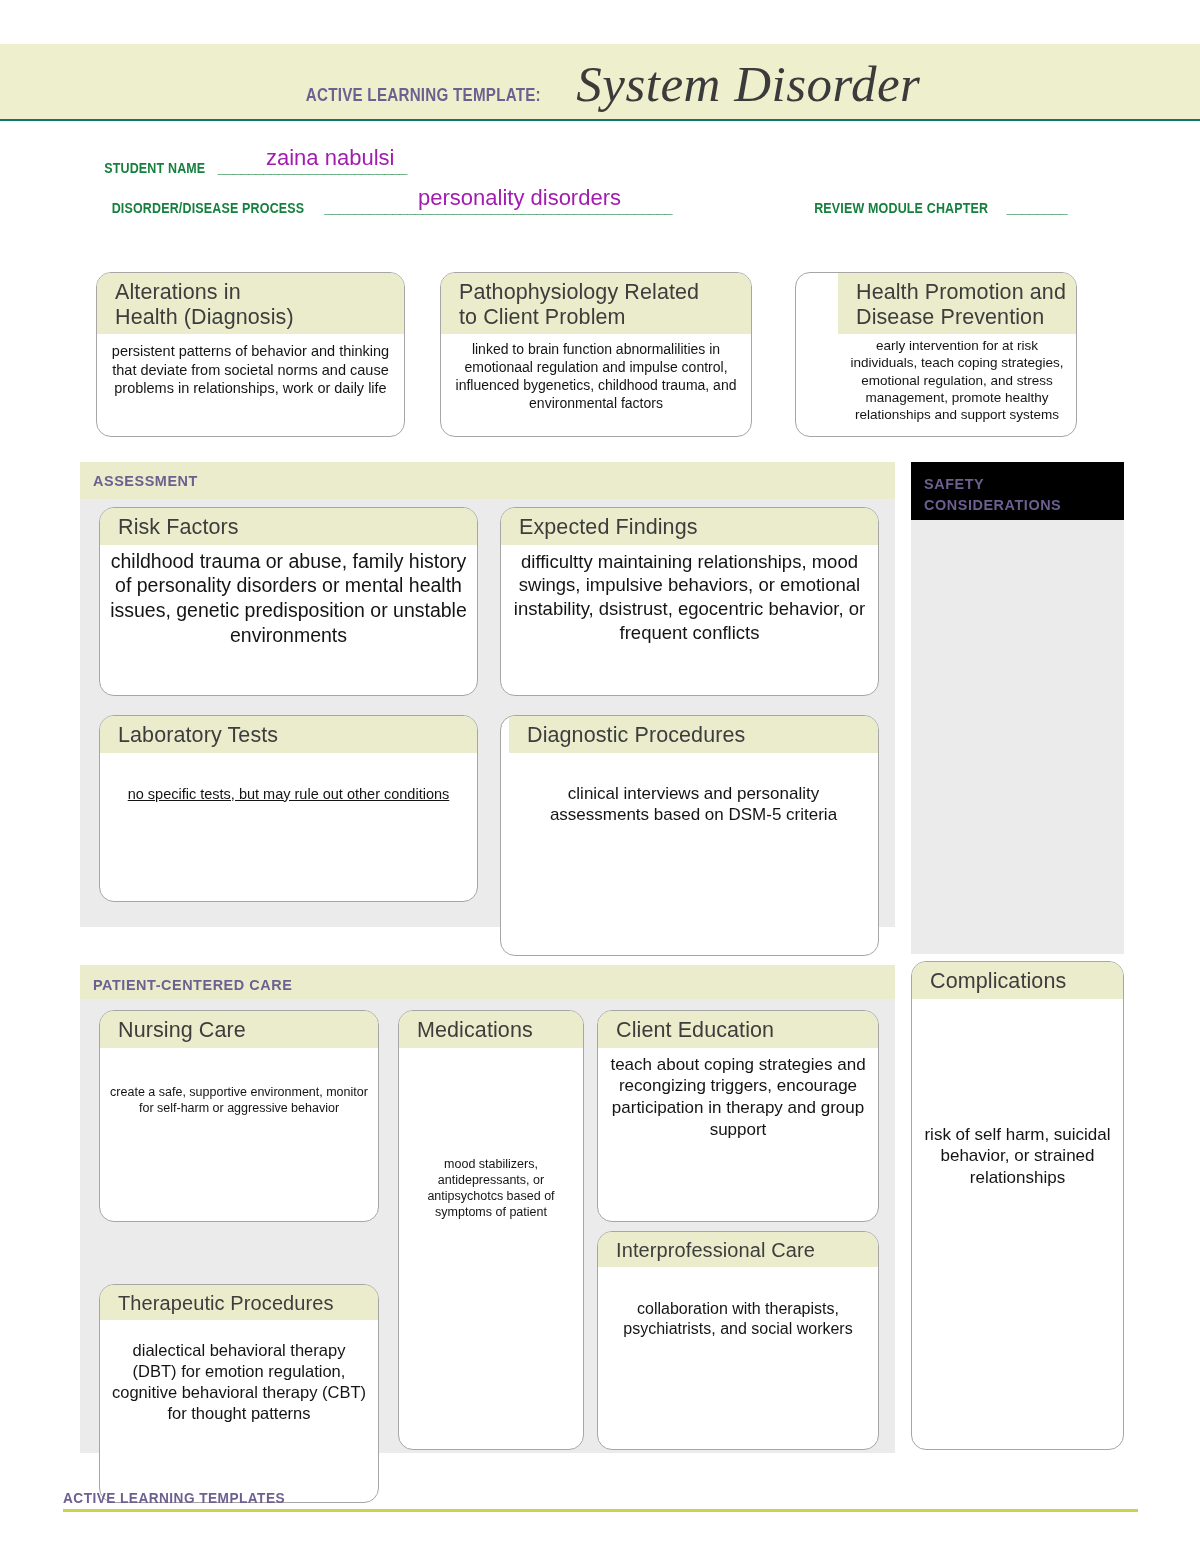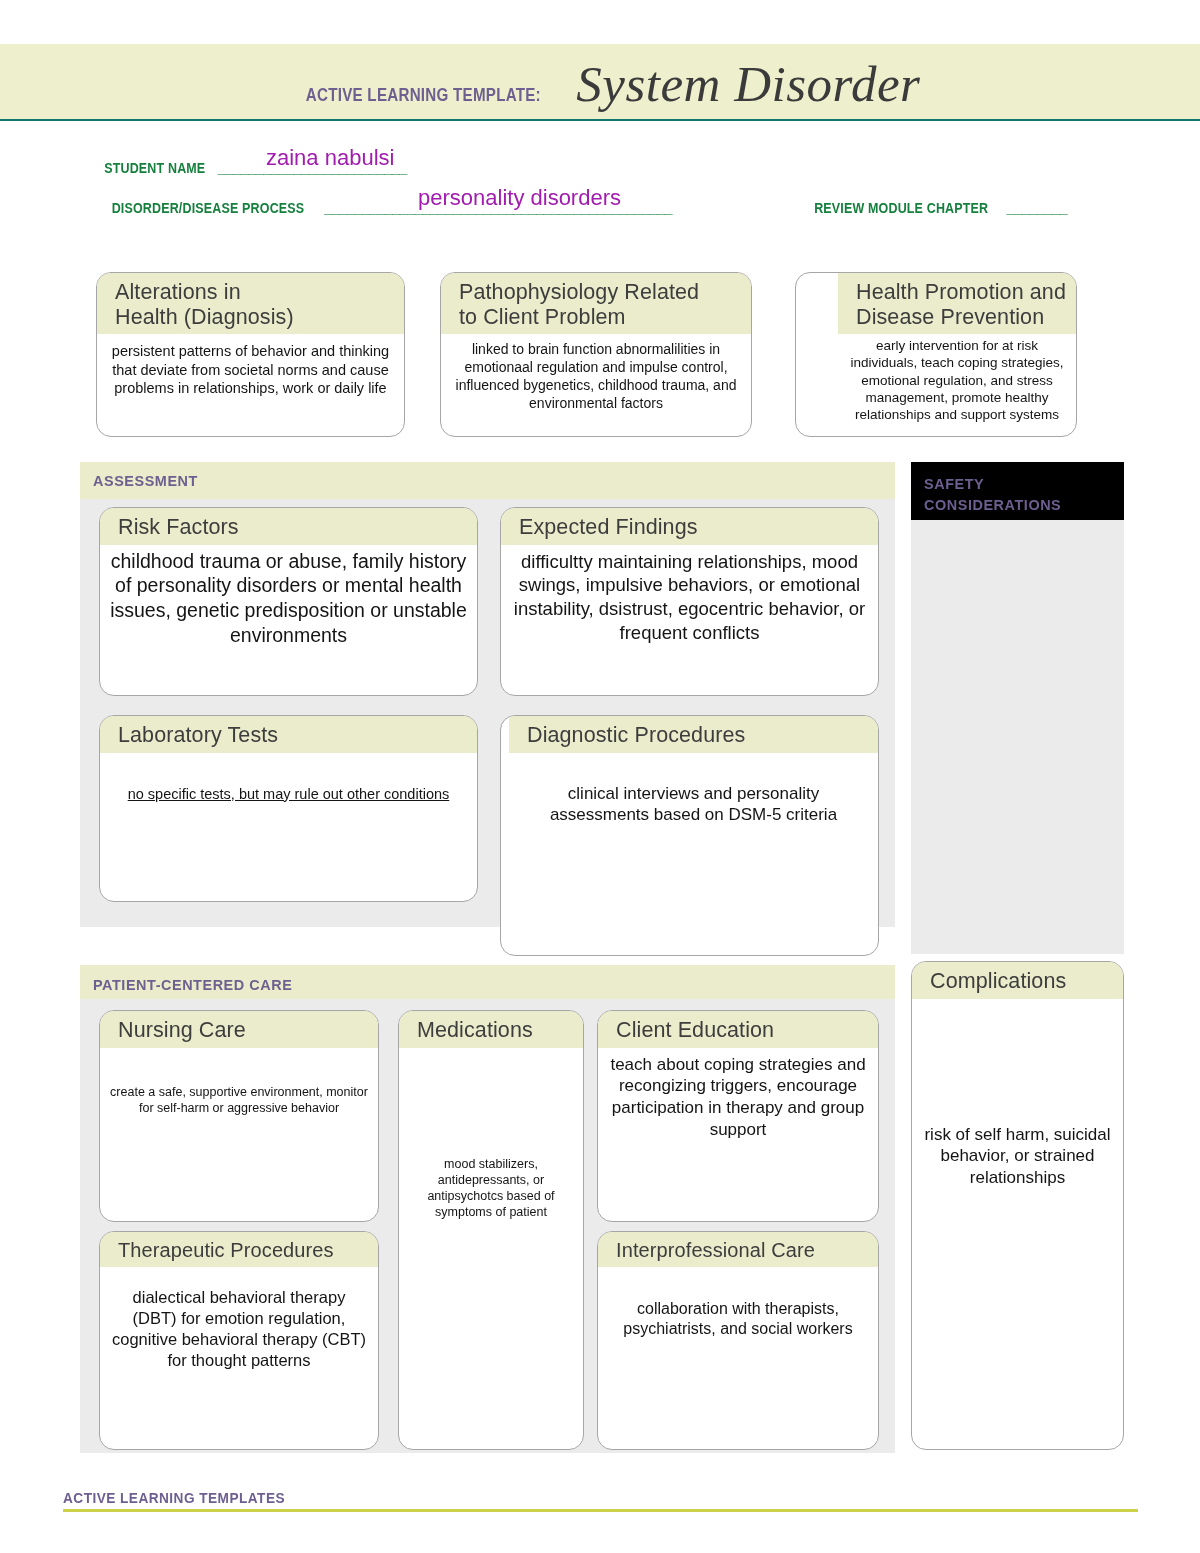--- a/index.html
+++ b/index.html
@@ -182,21 +182,21 @@
   #pcc-panel .panel-head {
     background: #eaeccb;
     height: 34px;
     box-sizing: border-box;
     padding: 11px 0 0 13px;
   }
 
   #card-nursing-care { left: 99px; top: 1010px; width: 280px; height: 212px; }
   #card-medications { left: 398px; top: 1010px; width: 186px; height: 440px; }
   #card-client-education { left: 597px; top: 1010px; width: 282px; height: 212px; }
-  #card-therapeutic-procedures { left: 99px; top: 1231px; width: 280px; height: 219px; }
+  #card-therapeutic-procedures { left: 99px; top: 1284px; width: 280px; height: 219px; }
   #card-interprofessional-care { left: 597px; top: 1231px; width: 282px; height: 219px; }
 
   #card-nursing-care .card-body { font-size: 12.5px; padding-top: 36px; }
   #card-medications .card-body { font-size: 12.5px; padding-top: 108px; }
   #card-client-education .card-body { font-size: 17px; padding-top: 6px; }
   #card-therapeutic-procedures .card-body { font-size: 16.5px; padding-top: 20px; }
   #card-interprofessional-care .card-body { font-size: 16px; padding-top: 32px; }
 
   
   #card-complications {

